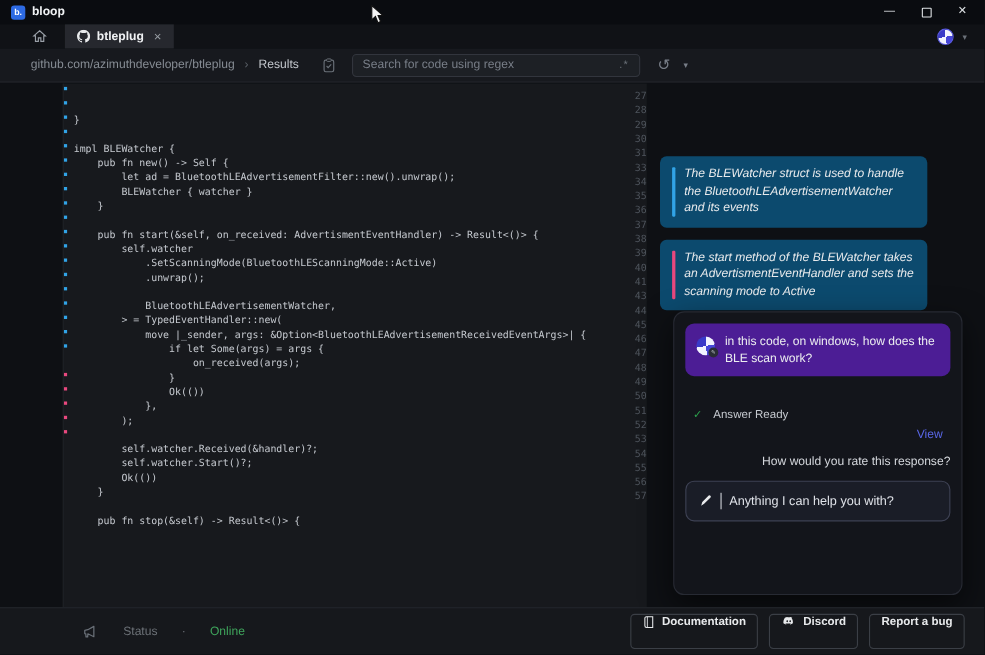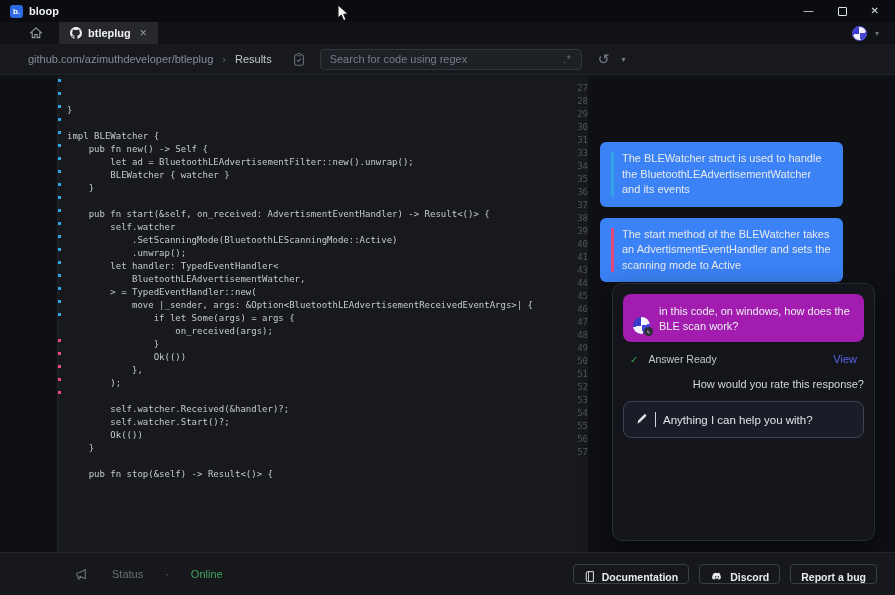--- a/index.html
+++ b/index.html
@@ -55,58 +55,58 @@
   .code-row { display:flex; height:13px; line-height:13px;
     font-family:"DejaVu Sans Mono", monospace; font-size:9px;flex-direction:column; }
   .row-accent { flex:0 0 2.5px; width:2.5px; }
   .row-accent.blue { background:var(--accent-blue,#31a3e6); }
   .row-accent.pink { background:var(--accent-pink,#e8487e); }
   .lnum { flex:0 0 22px; text-align:right; color:#4e545c; }
   .ltext { margin-left:9px; white-space:pre; color:#c6cad0; }
   
   .cards-col { position:absolute; left:600px; top:66px; width:243px; display:flex;
     flex-direction:column; gap:11px; }
-  .card { position:relative; background:#3b82f6; border-radius:6px; padding:9px 12px 9px 22px; }
+  .card { position:relative; background:#0c4a6e; border-radius:6px; padding:9px 12px 9px 22px;font-style:italic; }
   .card-accent { position:absolute; left:11px; top:10px; bottom:10px; width:3px; border-radius:1px; }
   .card-accent.blue { background:var(--accent-blue,#31a3e6); }
   .card-accent.pink { background:var(--accent-pink,#e8487e); }
   .card-text { font-size:11px; line-height:15.5px; color:#e8eaec; }
   
   .chat-panel { position:absolute; left:612px; top:207px; width:263px; height:258px;
     background:#13151b; border:1px solid #272a33; border-radius:10px;
     box-shadow:0 10px 28px rgba(0,0,0,.55); padding:10px; z-index:30; }
-  .q-bubble { background:#a21caf; border-radius:8px; padding:8px 10px; display:flex; gap:9px;align-items:flex-end; }
+  .q-bubble { background:#4c1d95; border-radius:8px; padding:8px 10px; display:flex; gap:9px; }
   .q-avatar { position:relative; flex:none; width:17px; height:17px; border-radius:50%; margin-top:4px;
     background: conic-gradient(#f2f3ff 0 80deg, #4646d8 80deg 170deg, #f2f3ff 170deg 260deg, #3a3ac8 260deg); }
   .q-badge { position:absolute; right:-3px; bottom:-2px; width:9px; height:9px; border-radius:50%;
     background:#2a2d36; display:grid; place-items:center; font-size:5px; color:#cfd3da; }
   .q-text { font-size:11px; line-height:15px; color:#eceef0; padding-top:2px; }
   .status-row { display:flex; align-items:center; margin:11px 7px 9px 7px; }
   .check-glyph { color:var(--check-green,#2da44e); font-size:10px; margin-right:10px; }
   .status-text { color:#c4c8ce; font-size:10.5px; }
-  .view-link { margin-left:auto; color:var(--link-blue,#5966e6); font-size:11px; cursor:pointer; }
+  .view-link { margin-left:auto; color:var(--link-blue,#5966e6); font-size:11px; cursor:pointer;margin-top:36px; }
   .a-bubble { background:#1e212a; border-radius:8px; padding:8px 10px;
     font-size:10.2px; line-height:14.8px; color:#e2e5e9; }
   .rating { text-align:right; font-size:11px; color:#d4d7dc; margin:13px 0 11px; }
   .chat-input { height:37px; border:1px solid #3e4254; background:#1a1d27; border-radius:8px;
     display:flex; align-items:center; padding:0 11px; gap:7px; }
   .caret { width:1px; height:15px; background:#cfd3da; }
   .chat-input input { flex:1; background:transparent; border:none; outline:none;
     color:#e8eaec; font-size:11.5px; font-family:"Liberation Sans",sans-serif; }
   .chat-input input::placeholder { color:#dfe2e8; }
   
   .footer { position:absolute; bottom:0; left:0; right:0; height:43px; background:#16181c;
     border-top:1px solid #24262c; display:flex; align-items:center; padding:0 18px 0 75px; z-index:40; }
   .status-grp { display:flex; align-items:center; gap:22px; }
   .f-status-label { color:#6b7076; font-size:11px; }
   .f-dot { color:#6b7076; font-size:11px; }
   .f-online { color:var(--online-green,#3fa55c); font-size:11px; }
   .footer-buttons { margin-left:auto; display:flex; gap:10px; }
-  .f-btn { height:20px; border:1px solid #3b3f46; border-radius:4px; background:transparent;
-    display:flex; align-items:flex-end; gap:6px; padding:0 10px;
+  .f-btn { height:32px; border:1px solid #3b3f46; border-radius:4px; background:transparent;
+    display:flex; align-items:flex-start; gap:6px; padding:0 10px;
     font-size:10.5px; font-weight:bold; color:#e8eaec; cursor:pointer; }
   svg { display:block; }
 </style>
 </head>
 <body>
 
 <div class="titlebar">
   <div class="logo">b.</div>
   <div class="app-name">bloop</div>
   <div class="win-controls">
@@ -230,21 +230,20 @@
 
       <div class="code-row">
         <span class="row-accent blue"></span>
         <span class="lnum">39</span>
         <span class="ltext">            .unwrap();</span>
       </div>
 
       <div class="code-row">
         <span class="row-accent blue"></span>
         <span class="lnum">40</span>
-        <span class="ltext">        let handler: TypedEventHandler&lt;</span>
       </div>
 
       <div class="code-row">
         <span class="row-accent blue"></span>
         <span class="lnum">41</span>
         <span class="ltext">            BluetoothLEAdvertisementWatcher,</span>
       </div>
 
 
       <div class="code-row">

